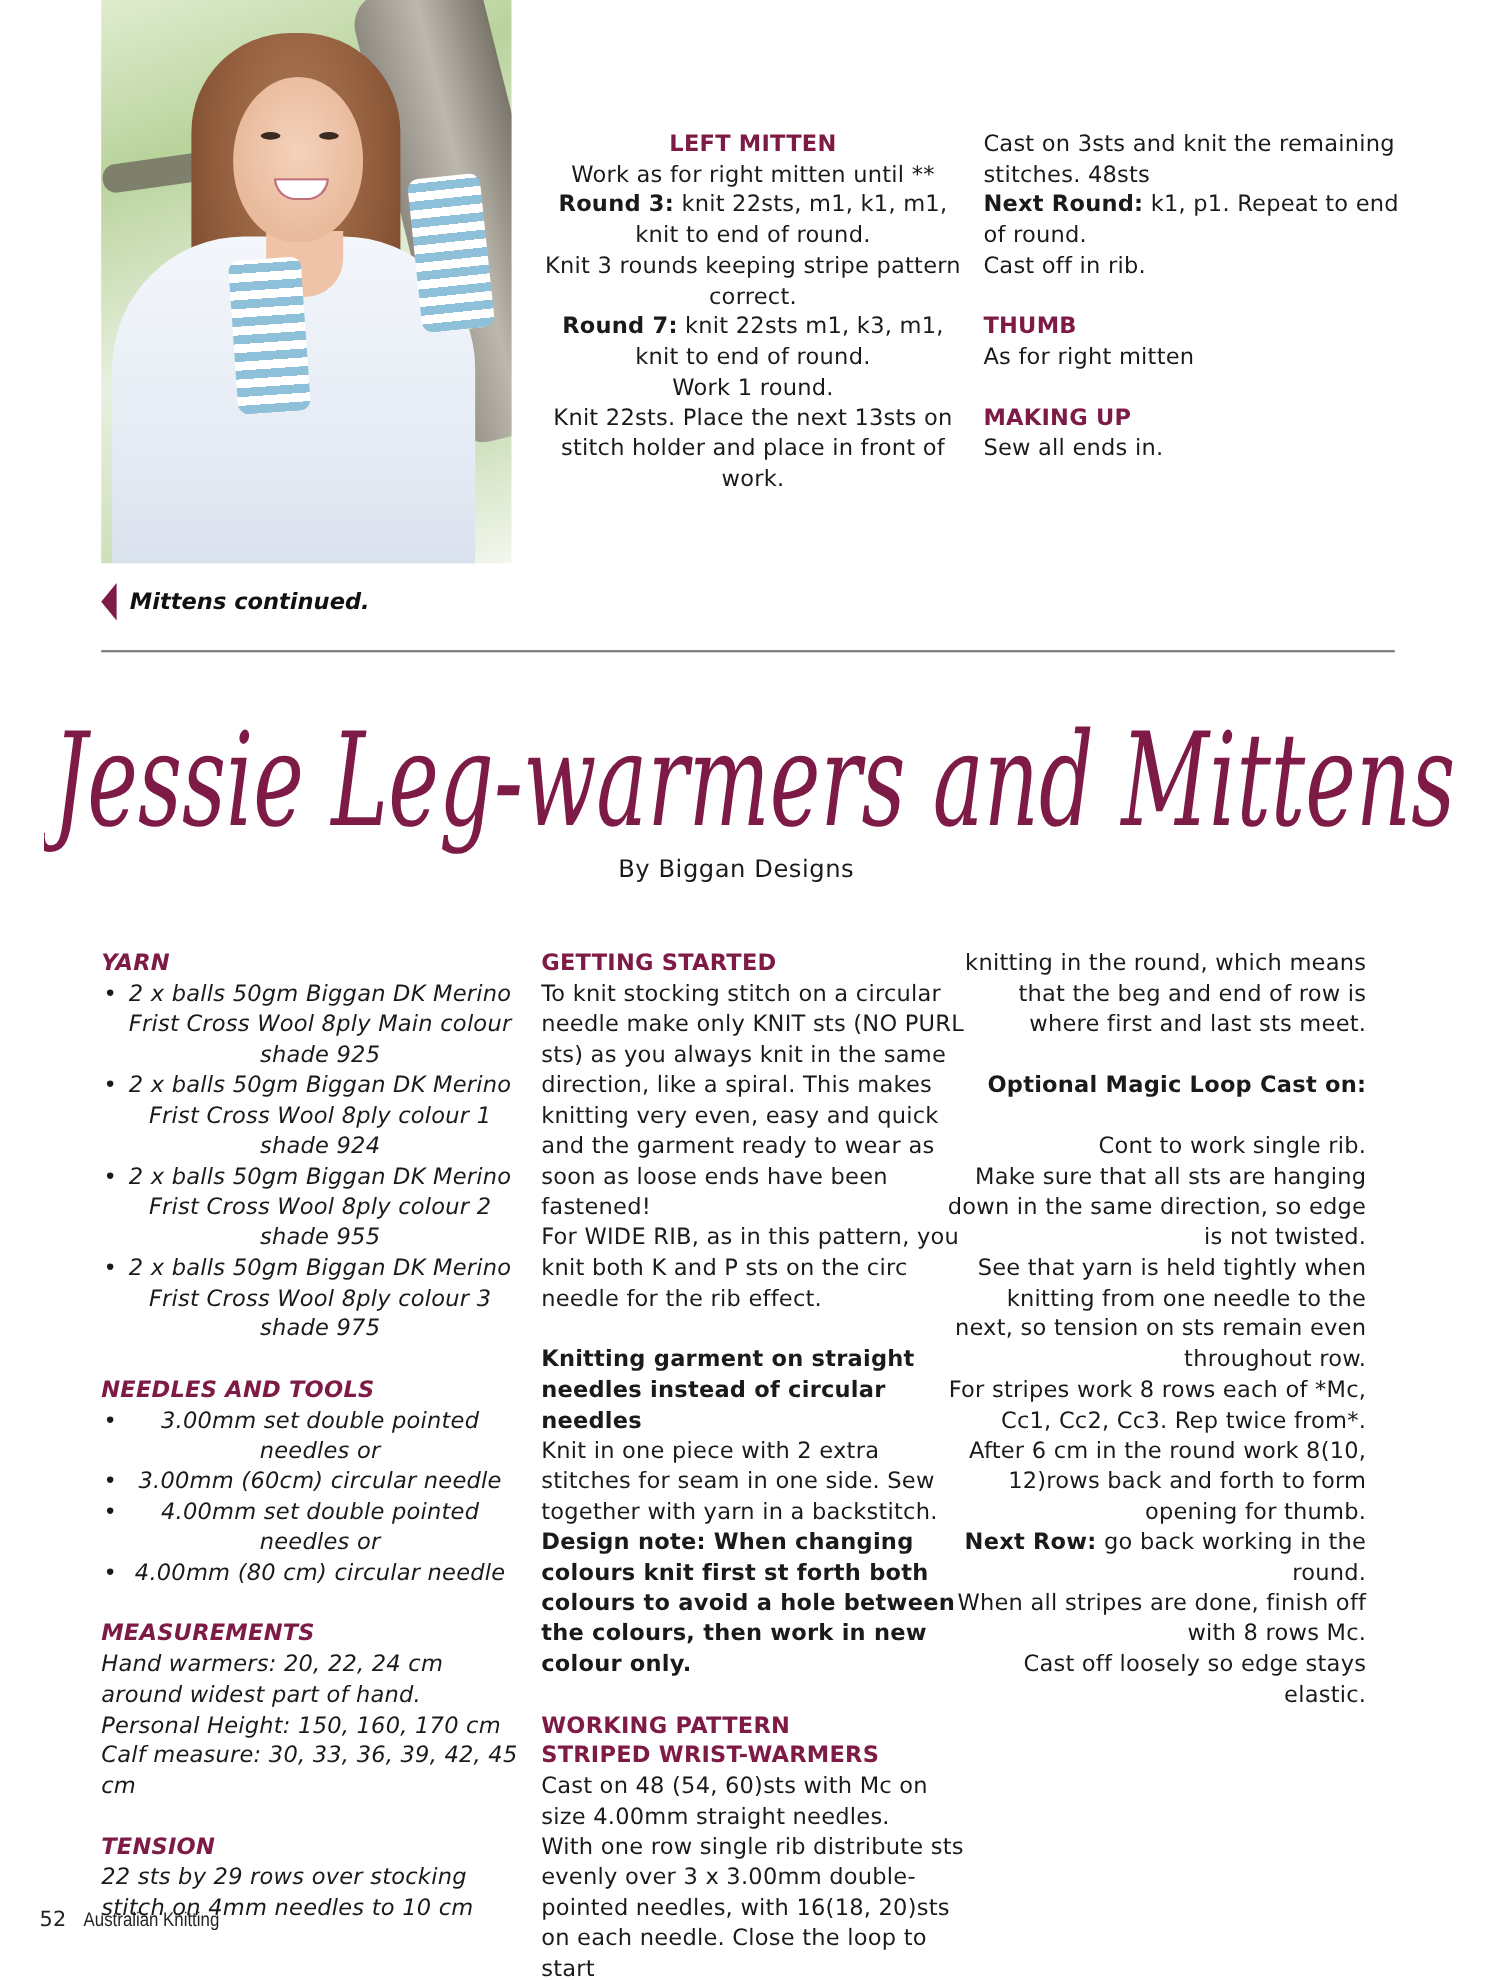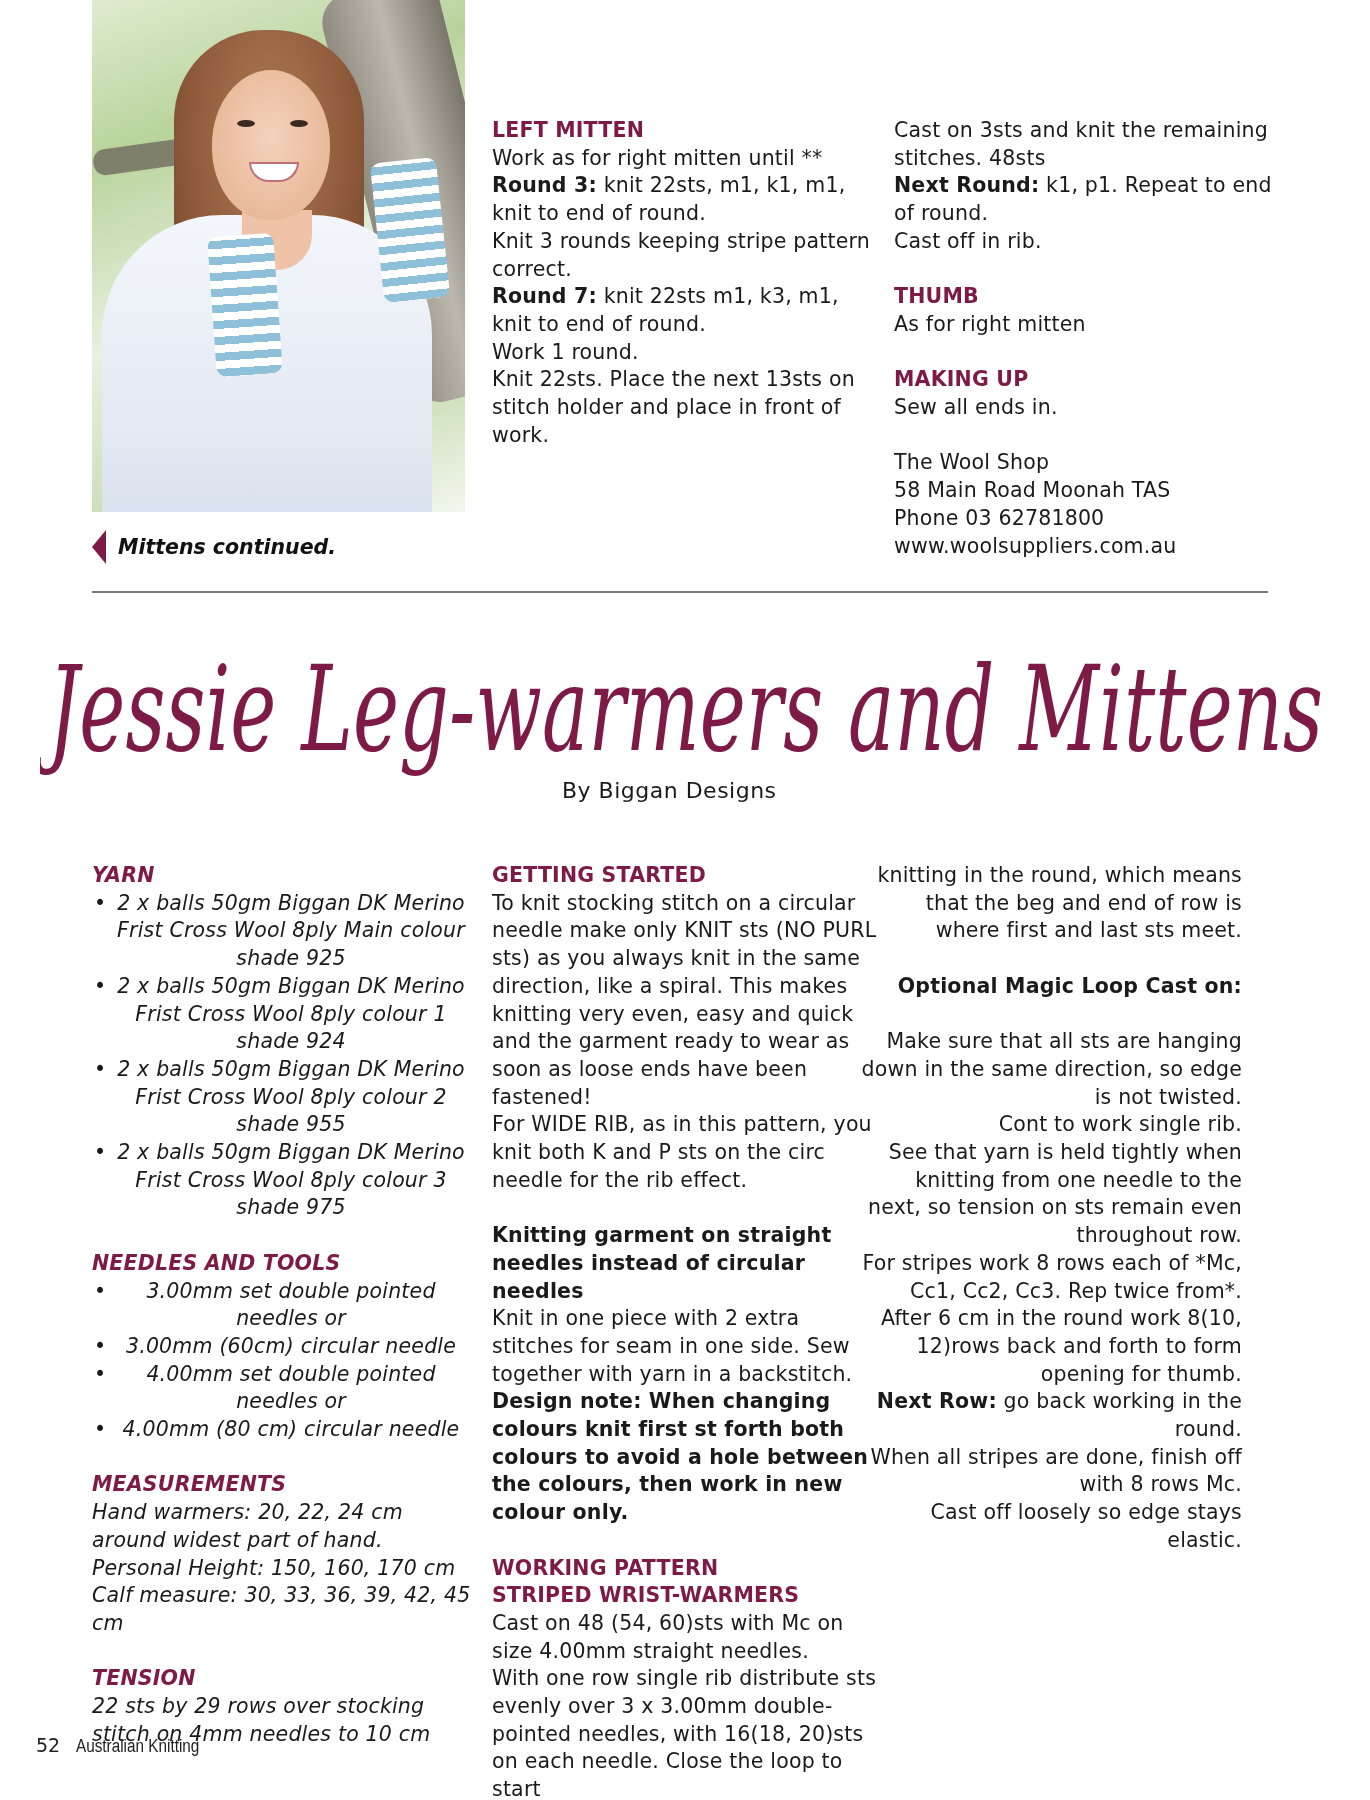--- a/index.html
+++ b/index.html
@@ -73,47 +73,41 @@
   <div class="smile"></div>
   <div class="mitt l"></div>
   <div class="mitt r"></div>
 </div>
 
 <div class="abs caption">
   <div class="tri"></div>
   <span class="t">Mittens continued.</span>
 </div>
 
-<div class="abs col" style="left:492px; top:117px; width:385px;">
+<div class="abs col" style="left:492px; top:117px; width:385px;text-align:center;">
   <p class="hd">LEFT MITTEN</p>
   <p>Work as for right mitten until **</p>
   <p><span class="b">Round 3:</span><span> knit 22sts, m1, k1, m1, knit to end of round.</span></p>
   <p>Knit 3 rounds keeping stripe pattern correct.</p>
   <p><span class="b">Round 7:</span><span> knit 22sts m1, k3, m1, knit to end of round.</span></p>
   <p>Work 1 round.</p>
   <p>Knit 22sts. Place the next 13sts on stitch holder and place in front of work.</p>
 </div>
 
 <div class="abs col" style="left:894px; top:117px; width:380px;">
   <p>Cast on 3sts and knit the remaining stitches. 48sts</p>
   <p><span class="b">Next Round:</span><span> k1, p1. Repeat to end of round.</span></p>
   <p>Cast off in rib.</p>
   <div class="gap"></div>
   <p class="hd">THUMB</p>
   <p>As for right mitten</p>
   <div class="gap"></div>
   <p class="hd">MAKING UP</p>
   <p>Sew all ends in.</p>
   <div class="gap"></div>
-  <div>
-    <p>The Wool Shop</p>
-    <p>58 Main Road Moonah TAS</p>
-    <p>Phone 03 62781800</p>
-    <p>www.woolsuppliers.com.au</p>
-  </div>
 </div>
 
 <div class="abs divider"></div>
 
 <div class="abs title">
   <svg width="1300" height="230" viewBox="0 0 1300 230">
     <text id="title-svg" x="8" y="150" font-size="118" fill="#7d1a45" textLength="1275" lengthAdjust="spacingAndGlyphs">Jessie Leg-warmers and Mittens</text>
   </svg>
 </div>
 
@@ -158,22 +152,22 @@
   <p class="hd">STRIPED WRIST-WARMERS</p>
   <p>Cast on 48 (54, 60)sts with Mc on size 4.00mm straight needles.</p>
   <p>With one row single rib distribute sts evenly over 3 x 3.00mm double-pointed needles, with 16(18, 20)sts on each needle. Close the loop to start</p>
 </div>
 
 <div class="abs col" style="left:857px; top:862px; width:385px;text-align:right;">
   <p>knitting in the round, which means that the beg and end of row is where first and last sts meet.</p>
   <div class="gap"></div>
   <p class="b">Optional Magic Loop Cast on:</p>
   <div class="gap"></div>
+  <p>Cont to work single rib.</p>
   <p>Make sure that all sts are hanging down in the same direction, so edge is not twisted.</p>
-  <p>Cont to work single rib.</p>
   <p>See that yarn is held tightly when knitting from one needle to the next, so tension on sts remain even throughout row.</p>
   <p>For stripes work 8 rows each of *Mc, Cc1, Cc2, Cc3.  Rep twice from*.</p>
   <p>After 6 cm in the round work 8(10, 12)rows back and forth to form opening for thumb.</p>
   <p><span class="b">Next Row:</span><span> go back working in the round.</span></p>
   <p>When all stripes are done, finish off with 8 rows Mc.</p>
   <p>Cast off loosely so edge stays elastic.</p>
 </div>
 
 <div class="abs footer">
   <span class="num">52</span>

